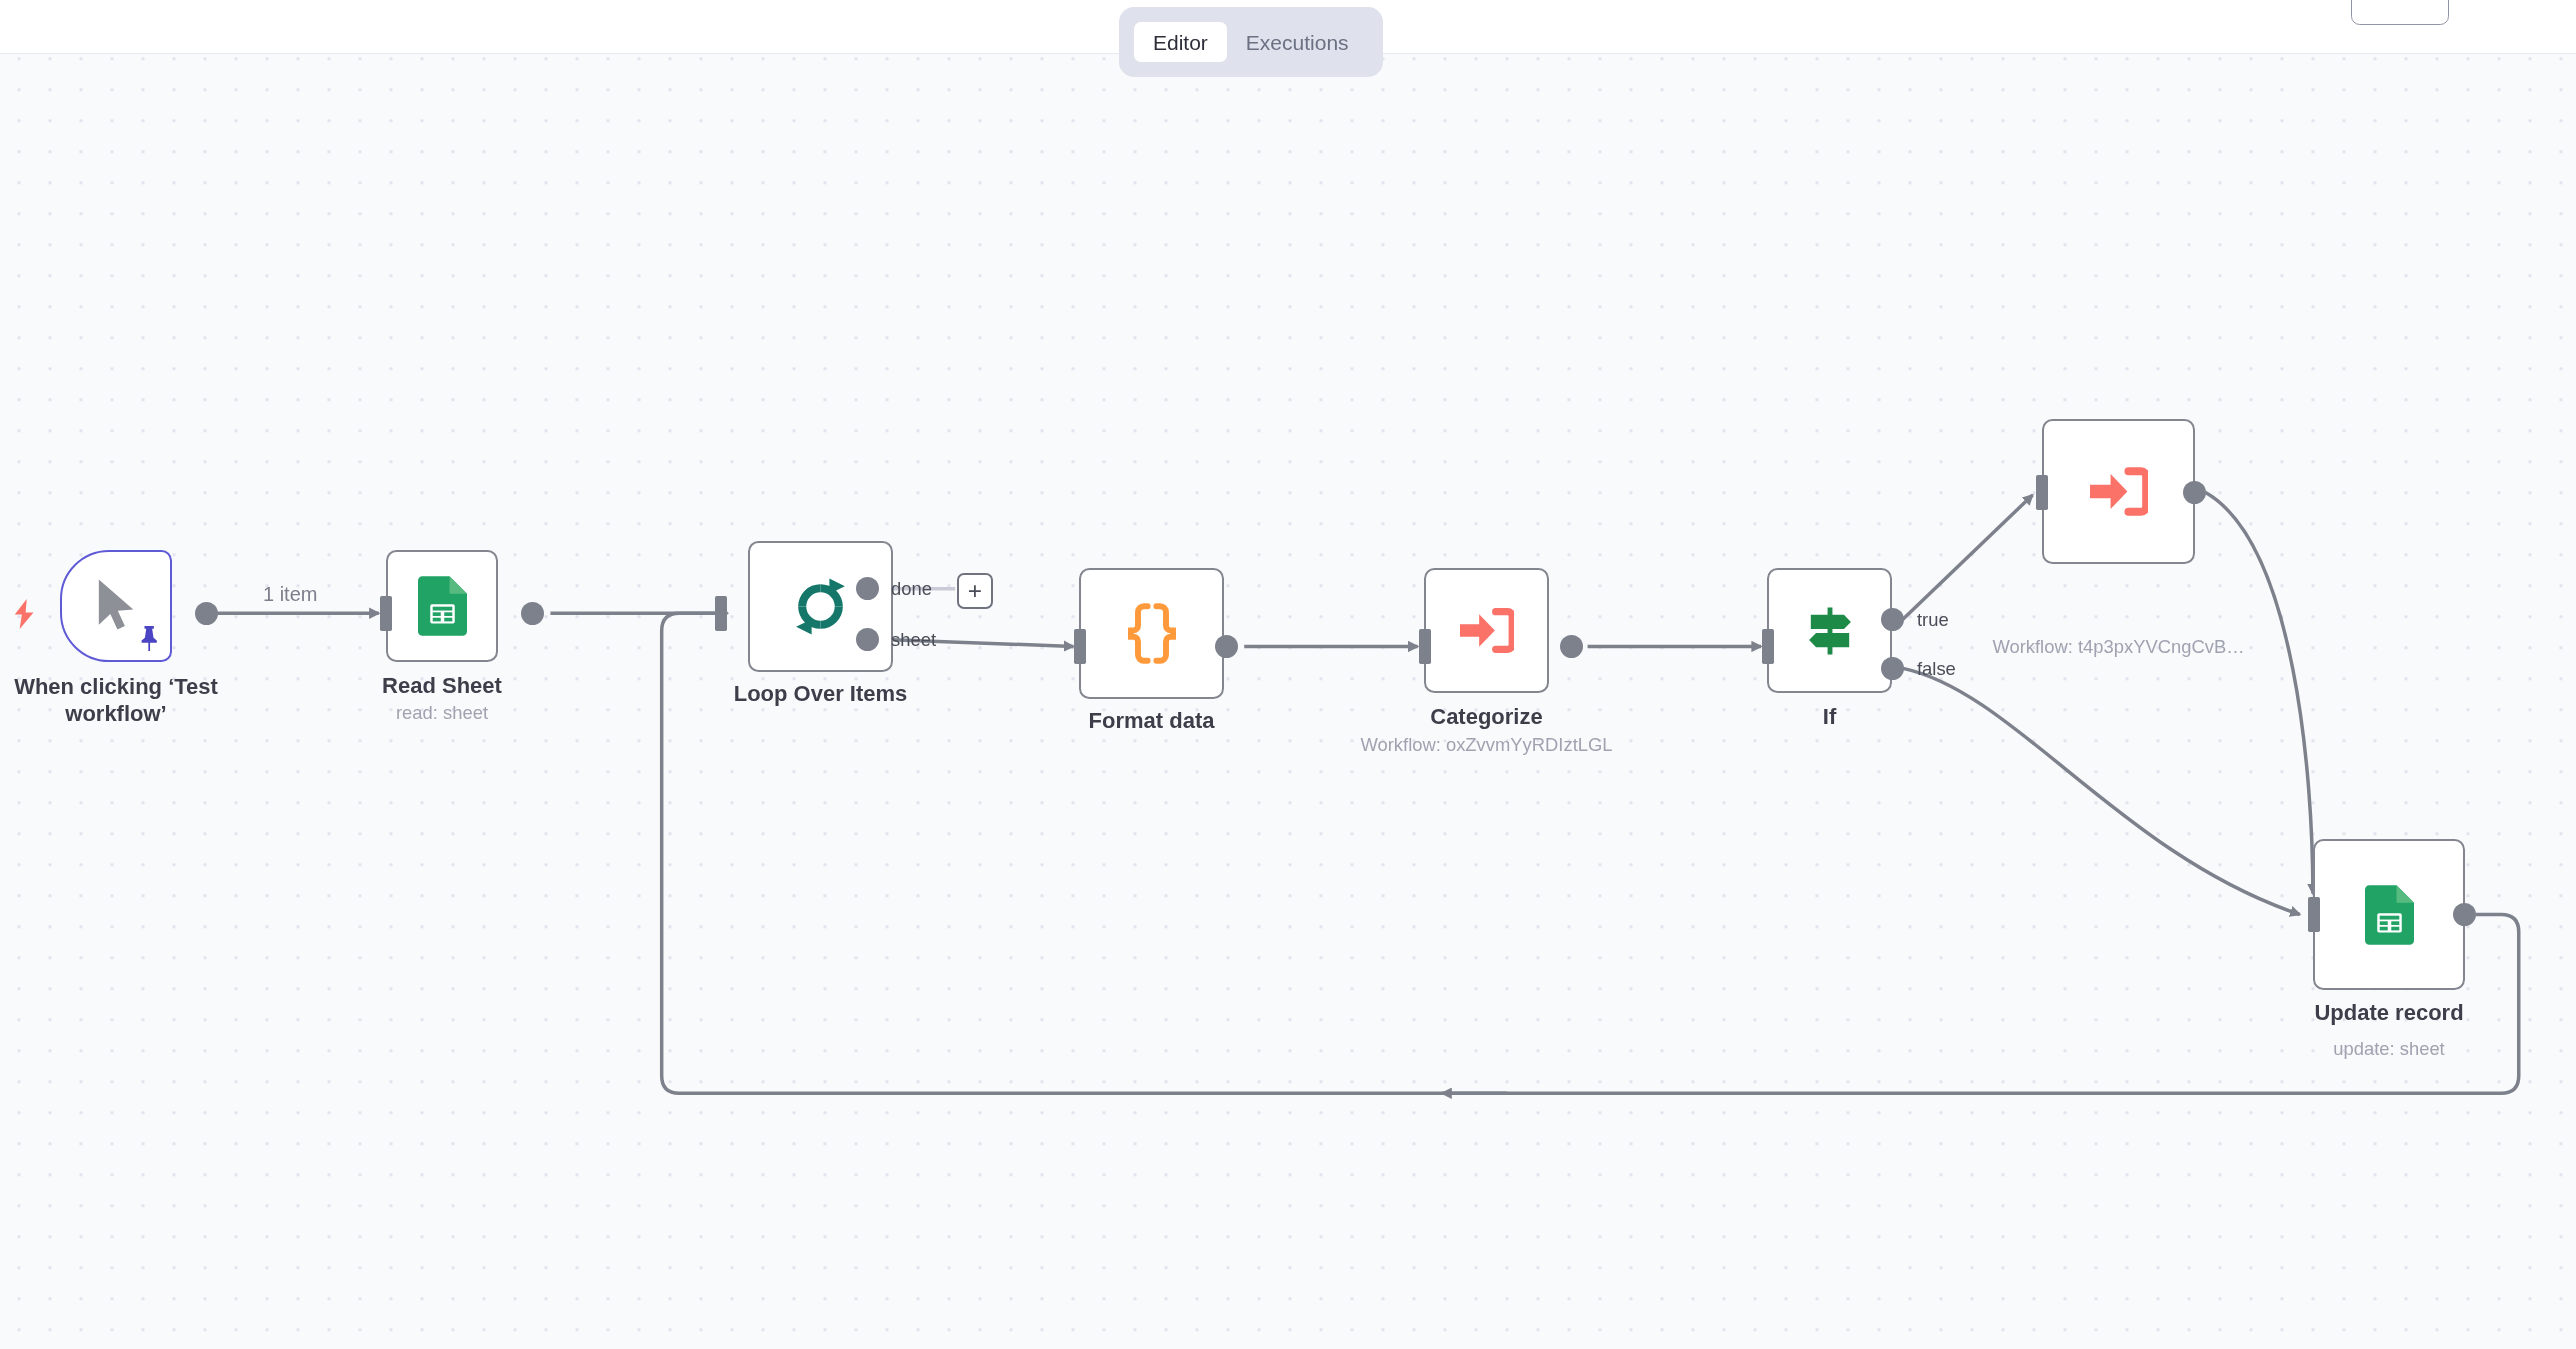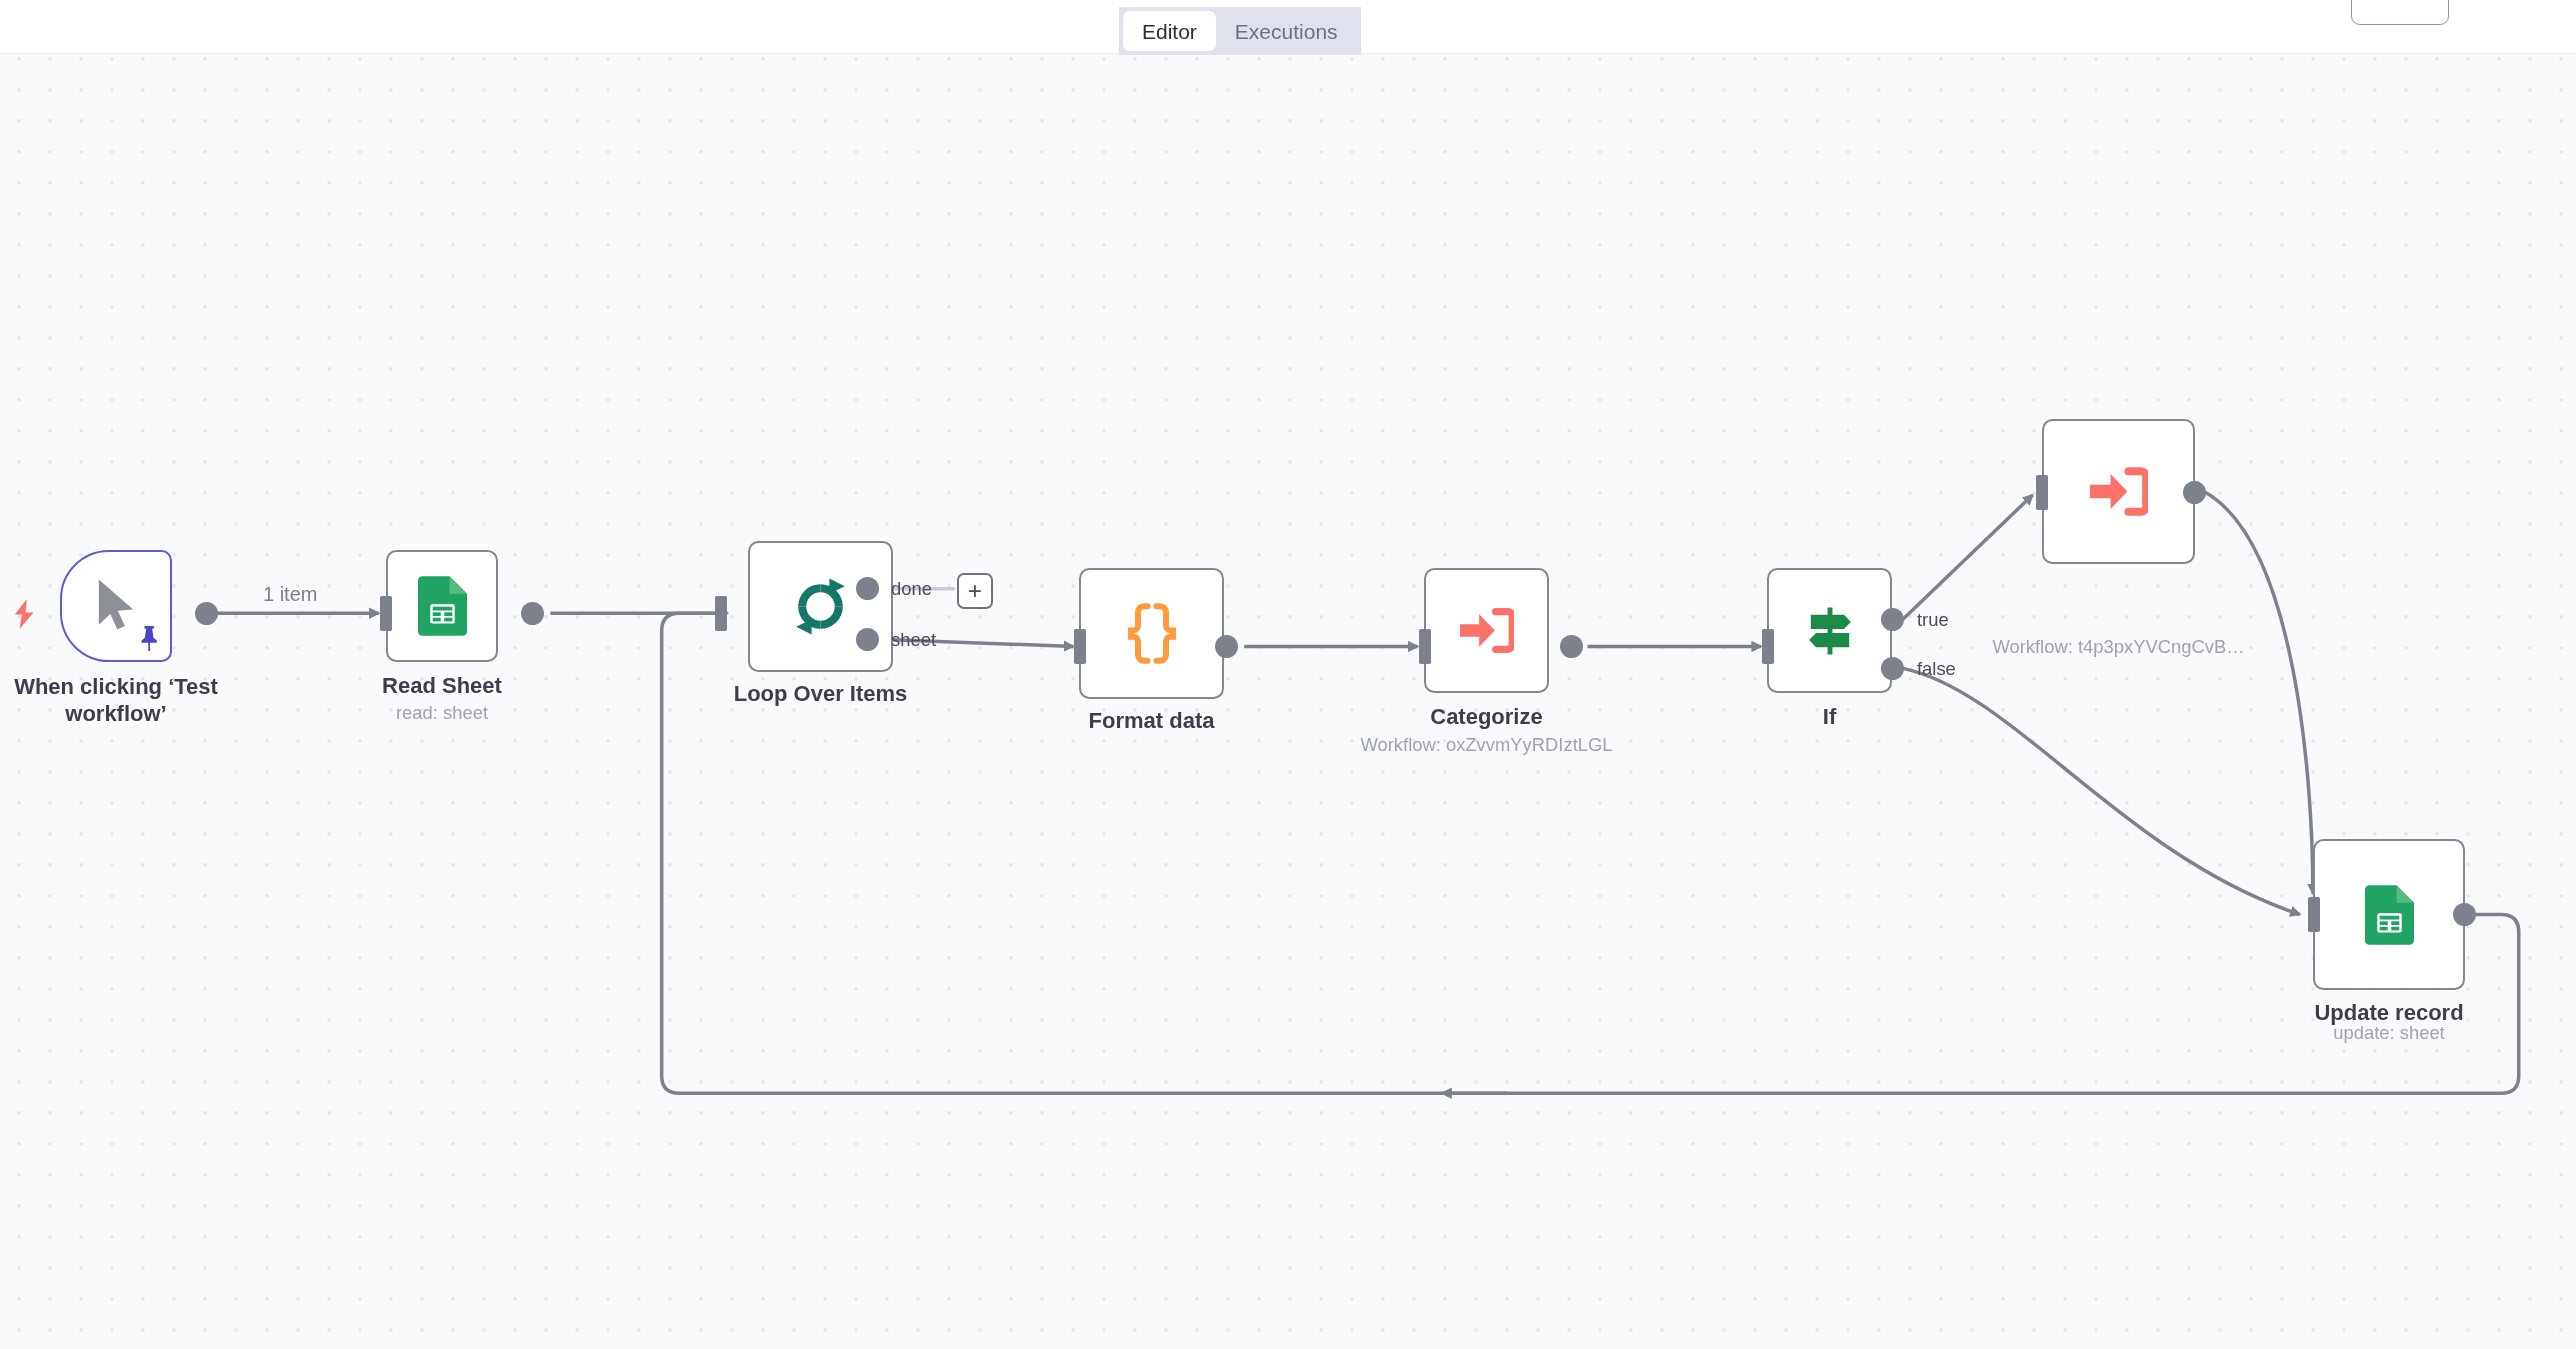--- a/index.html
+++ b/index.html
@@ -20,21 +20,21 @@
   }
   
   #topbar{
     position:absolute;left:0;top:0;width:2576px;height:53px;
     background:#ffffff;border-bottom:0.9px solid #e9eaf0;
     z-index:40;
   }
   #tabgroup{
     position:absolute;left:1119px;top:7px;
     display:flex;align-items:center;
-    background:#dfe2ec;border-radius:0;padding:4px;
+    background:#dfe2ec;border-radius:15px;padding:15px;
     z-index:45;
   }
   .tab{
     font-size:21px;line-height:1;
     padding:9.6px 19px;border-radius:7px;
     color:#6b7083;cursor:pointer;white-space:nowrap;
   }
   .tab.active{background:#ffffff;color:#2d2e3a;font-weight:400;}
   #topright-btn{
     position:absolute;left:2351px;top:-23px;width:96px;height:46px;
@@ -258,17 +258,17 @@
       <path d="M18 0 L28 10 L18 10 Z" fill="#57bb7f"></path>
       <rect x="7" y="16" width="14" height="11" rx="1" fill="#ffffff"></rect>
       <rect x="8.4" y="17.4" width="11.2" height="2.2" fill="#21a366"></rect>
       <rect x="8.4" y="20.6" width="4.6" height="2.1" fill="#21a366"></rect>
       <rect x="15" y="20.6" width="4.6" height="2.1" fill="#21a366"></rect>
       <rect x="8.4" y="23.7" width="4.6" height="2.1" fill="#21a366"></rect>
       <rect x="15" y="23.7" width="4.6" height="2.1" fill="#21a366"></rect>
     </svg>
   </div>
   <div class="ntitle" style="top:161px;">Update record</div>
-  <div class="nsub" style="top:183px;">update: sheet</div>
+  <div class="nsub" style="top:199px;">update: sheet</div>
 </div>
 <div class="inbar" style="left:2308px;top:897px;"></div>
 <div class="outdot" style="left:2453px;top:903px;"></div>
 
 
 </body></html>

